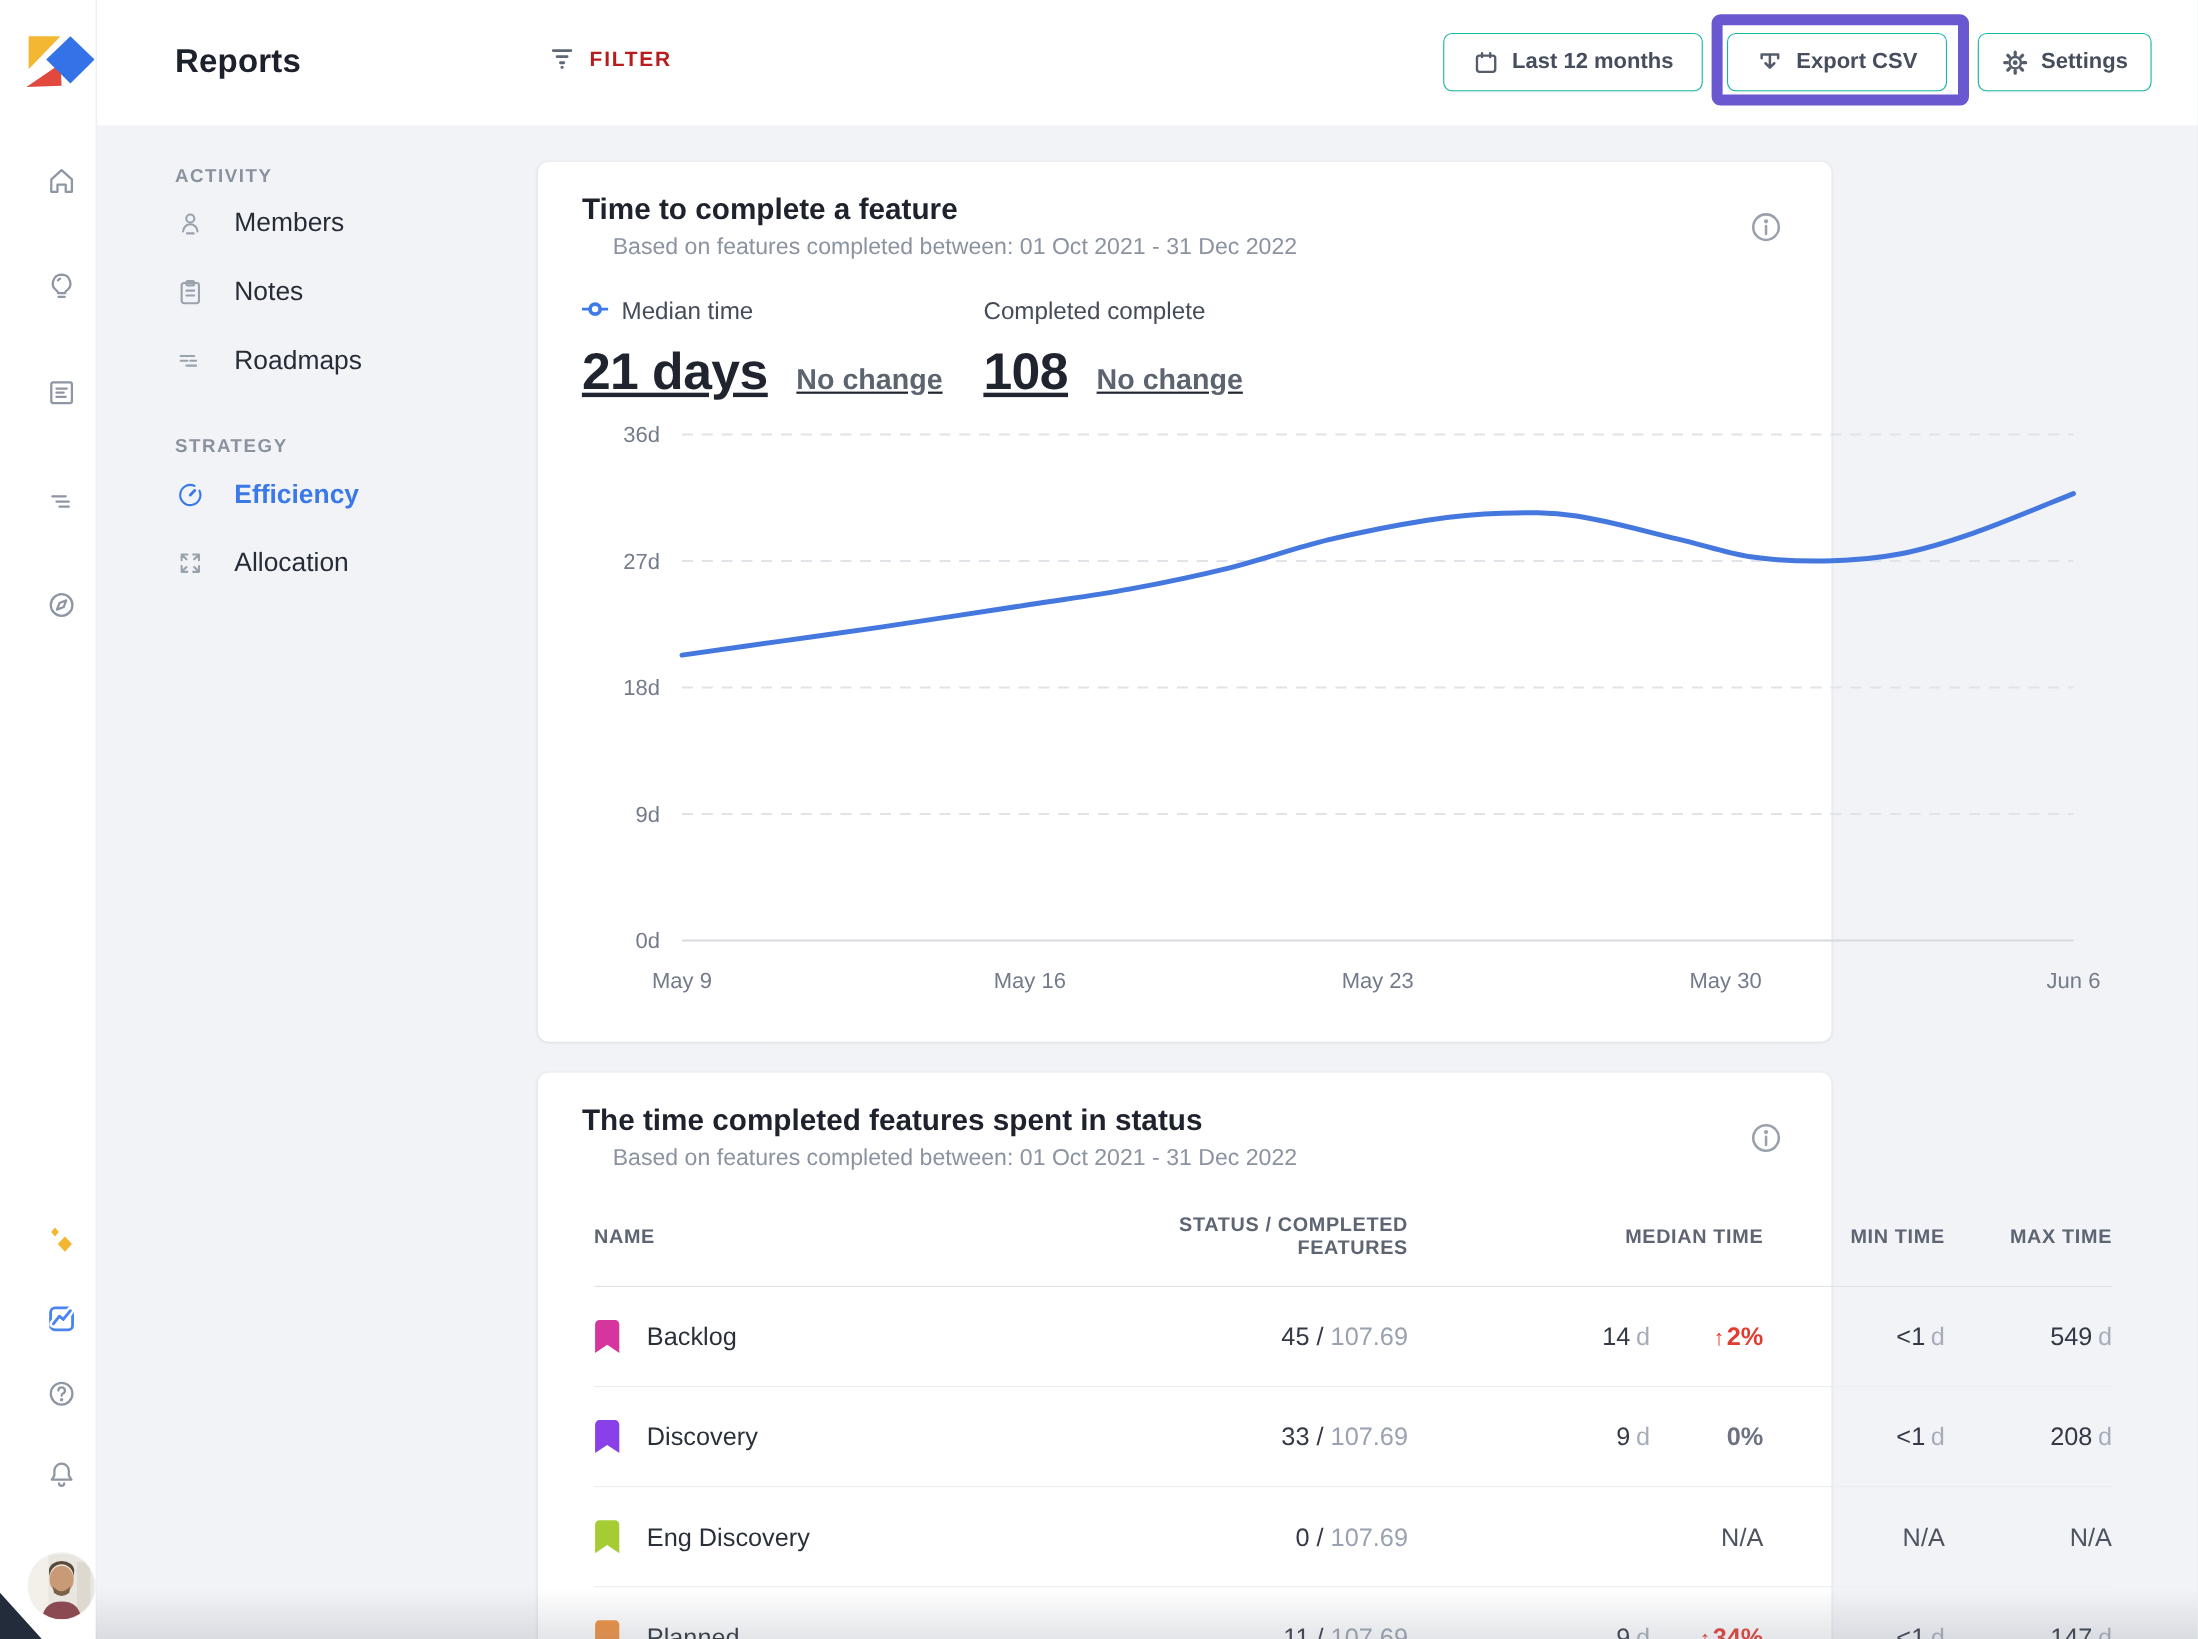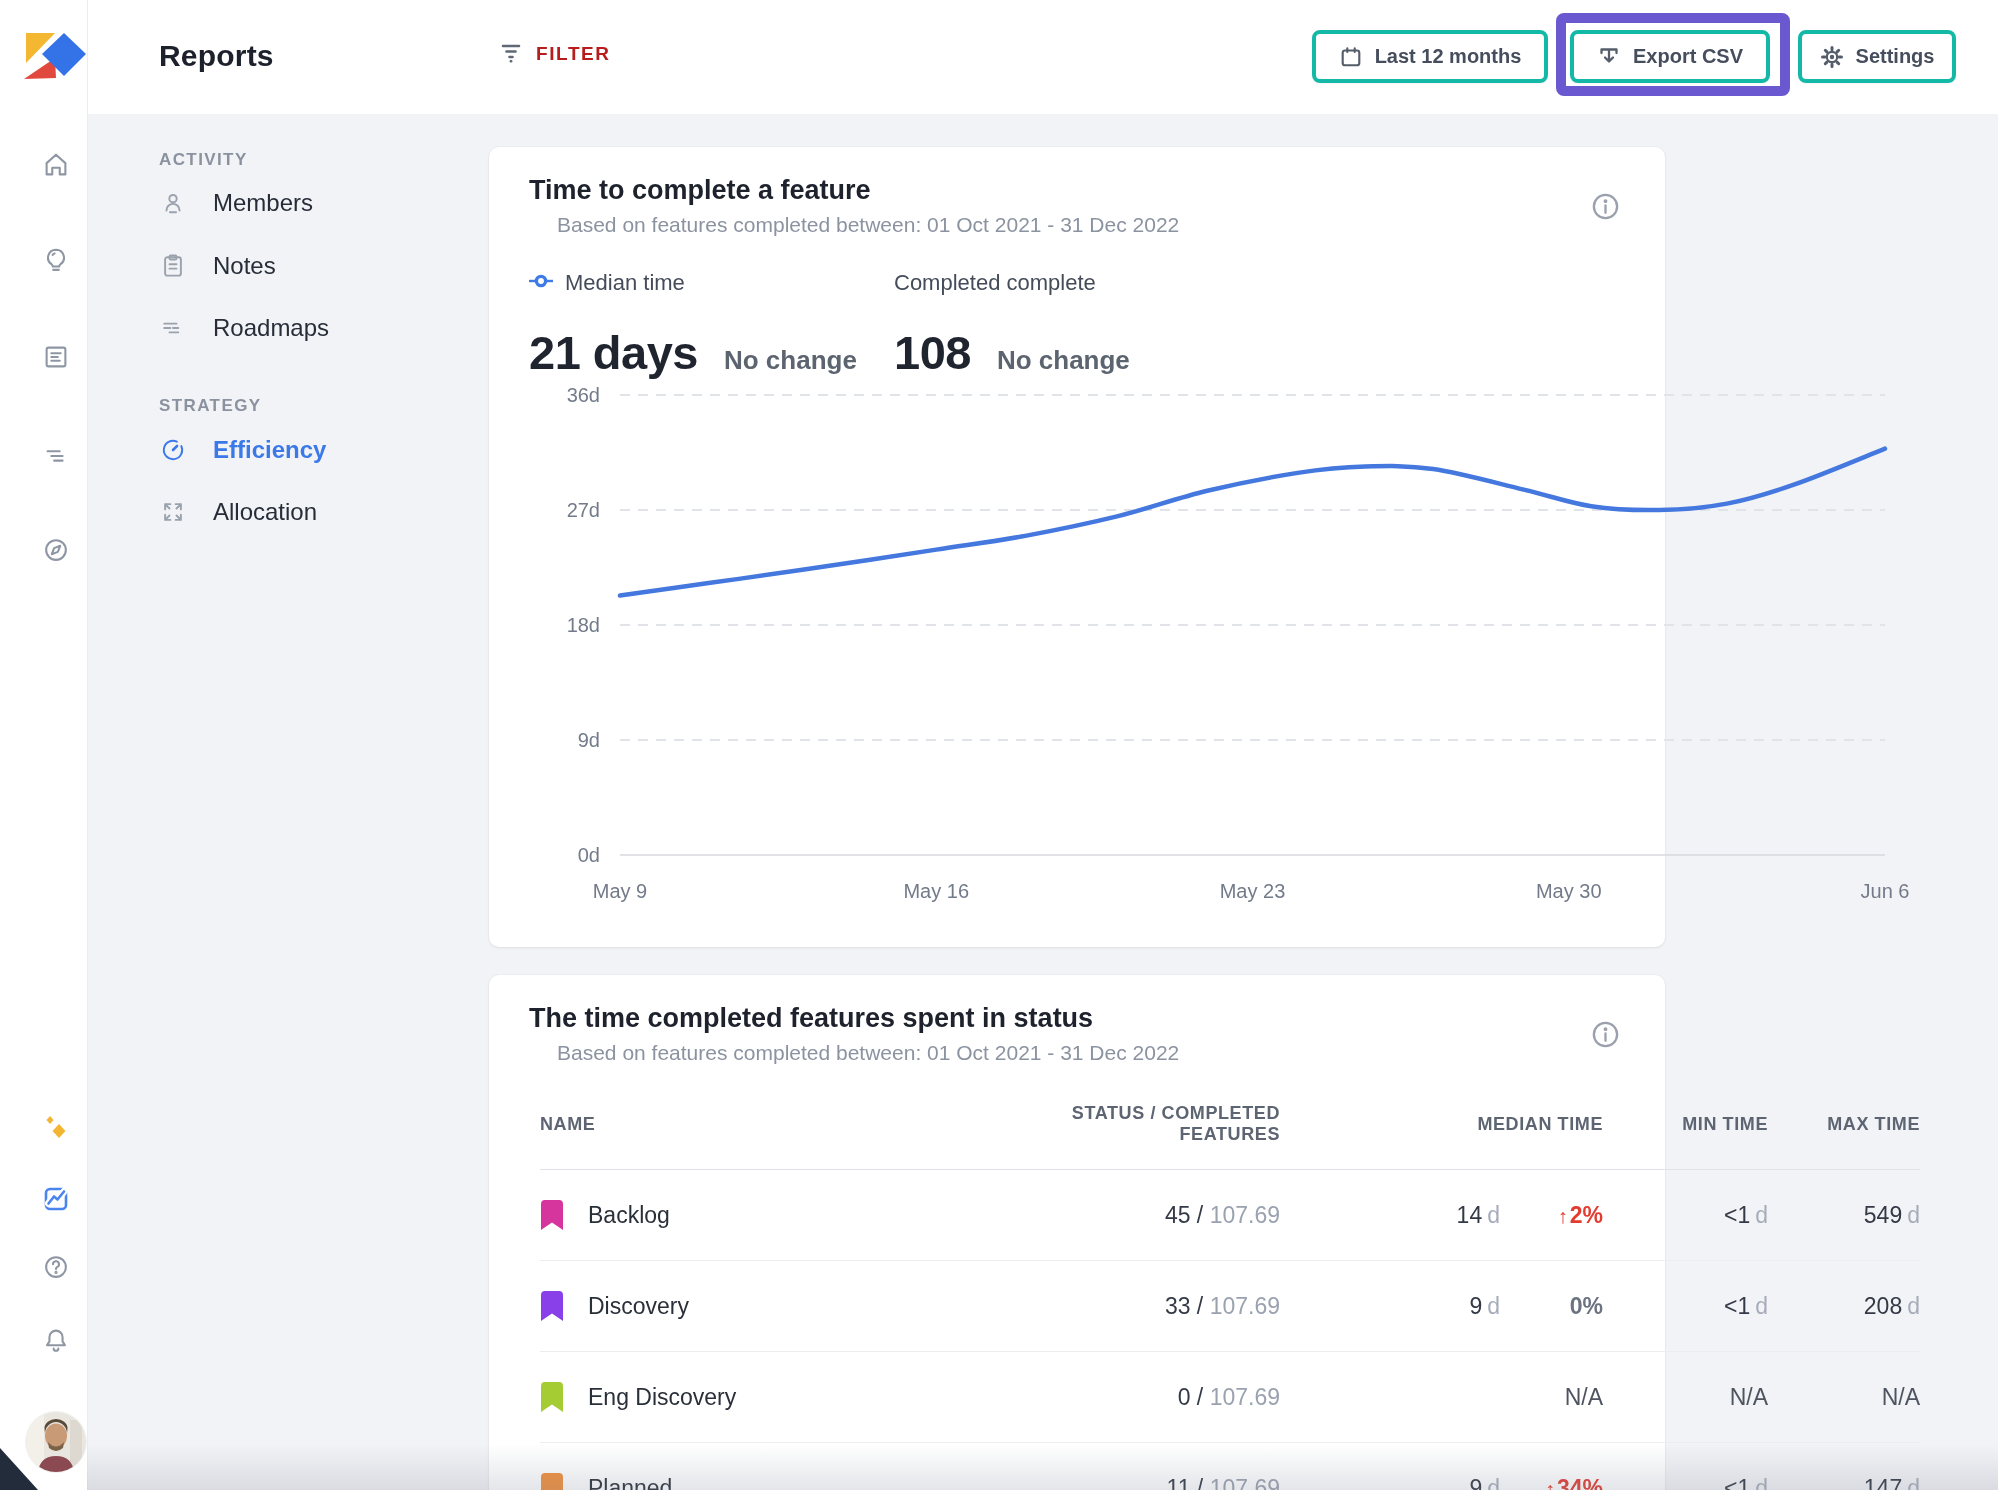--- a/index.html
+++ b/index.html
@@ -15,21 +15,21 @@
   .avatar{position:absolute;left:26px;top:1412px;width:60px;height:60px;border-radius:50%;overflow:hidden;cursor:pointer;
           box-shadow:0 0 0 1px rgba(0,0,0,.06);}
   .corner-shape{position:absolute;left:0;bottom:0;width:38px;height:42px;background:#232c3a;
                 clip-path:polygon(0 0,100% 100%,0 100%);z-index:30;}
 
   
   .topbar{position:absolute;left:87px;top:0;width:1911px;height:114px;background:#ffffff;z-index:10;}
   .page-title{position:absolute;left:72px;top:39px;font-size:30px;font-weight:700;color:#1c212c;letter-spacing:.2px;}
   .filter-btn{position:absolute;left:412px;top:40px;display:flex;align-items:center;gap:13px;cursor:pointer;}
   .filter-btn .lbl{font-size:19px;font-weight:700;color:#b91c1c;letter-spacing:1.6px;}
-  .btn{position:absolute;top:30px;height:53px;background:#fff;border:4px solid #14b8a6;border-radius:8px;
+  .btn{position:absolute;top:30px;height:53px;background:#fff;border:1px solid #14b8a6;border-radius:8px;
        display:flex;align-items:center;justify-content:center;gap:12px;cursor:pointer;
        font-size:20px;font-weight:700;color:#464e5d;box-shadow:0 1px 2px rgba(20,25,40,.04);box-sizing:border-box;}
   .btn svg{flex:none;}
   .btn-range{left:1225px;width:236px;}
   .btn-export{left:1483px;width:200px;}
   .btn-settings{left:1711px;width:158px;}
   .annotation{position:absolute;left:1469px;top:13px;width:234px;height:83px;border:10px solid #6a58d0;
               border-radius:8px;z-index:50;pointer-events:none;box-sizing:border-box;}
 
   
@@ -48,21 +48,21 @@
   .card2{top:975px;height:620px;}
   .card-title{position:absolute;left:40px;top:28px;font-size:27px;font-weight:700;color:#1d222d;}
   .card-sub{position:absolute;left:40px;top:66px;font-size:21px;font-weight:400;color:#8b93a1;margin-left:28px;}
   .info-icon{position:absolute;right:44px;top:44px;cursor:pointer;}
 
   
   .metric{position:absolute;top:123px;}
   .m1{left:40px;} .m2{left:405px;}
   .metric .label-row{display:flex;align-items:center;gap:12px;height:26px;}
   .metric .label{font-size:22px;font-weight:500;color:#454c59;}
-  .metric .value-row{display:flex;align-items:baseline;gap:26px;margin-top:29px;}
+  .metric .value-row{display:flex;align-items:baseline;gap:26px;margin-top:14px;text-decoration:underline;}
   .metric .value{font-size:47px;font-weight:800;color:#1f242f;letter-spacing:-.5px;}
   .metric .change{font-size:26px;font-weight:700;color:#5c6470;}
 
   .chart-wrap{position:absolute;left:0;top:230px;width:1464px;height:540px;}
   .axis-label{font-size:20px;fill:#737b8a;}
 
   
   .table{position:absolute;left:51px;top:104px;width:1380px;}
   .thead,.trow{display:grid;grid-template-columns:440px 300px 220px 103px 165px 152px;align-items:center;}
   .thead{height:90px;border-bottom:1px solid #dfe2e7;}

